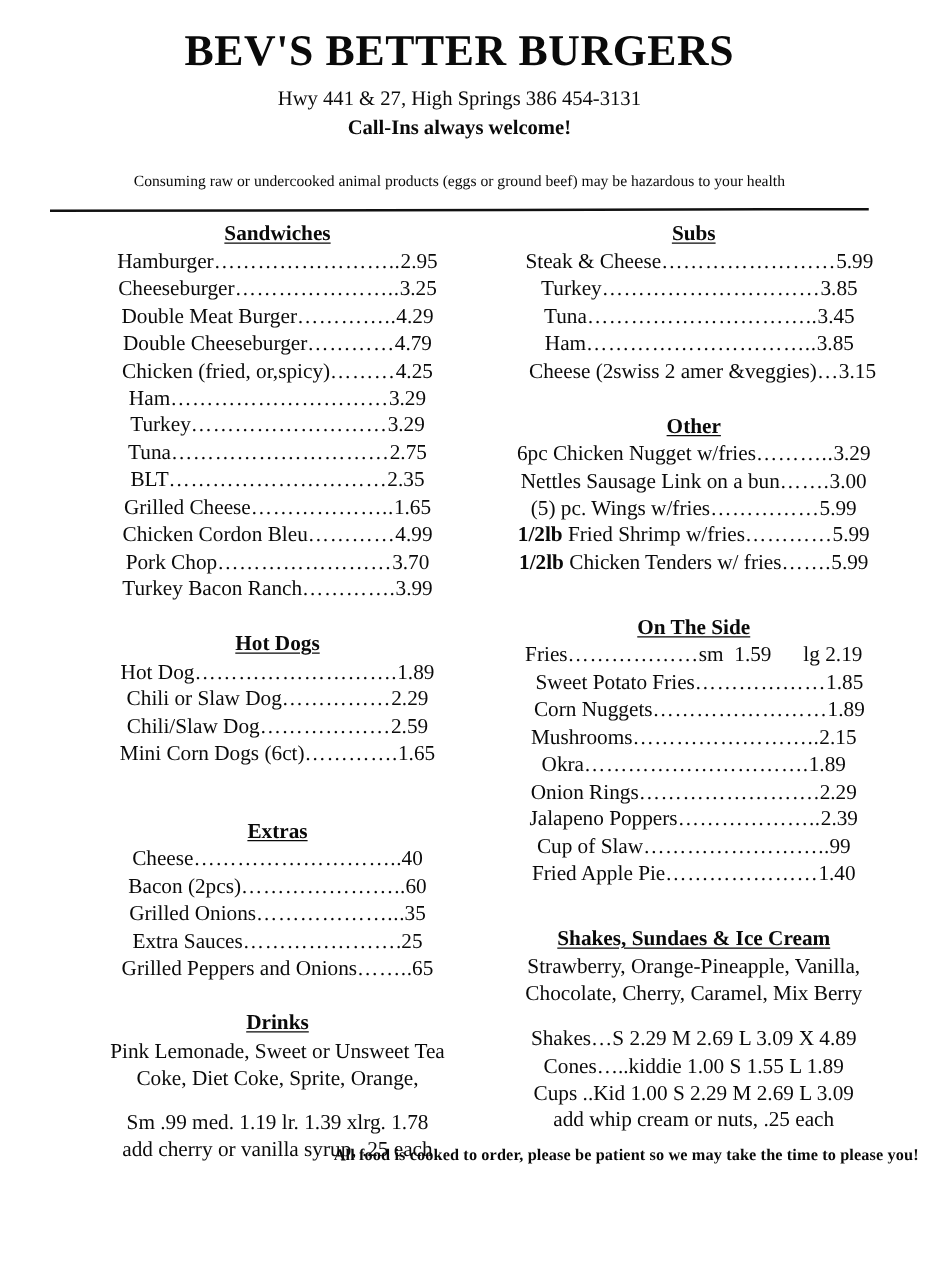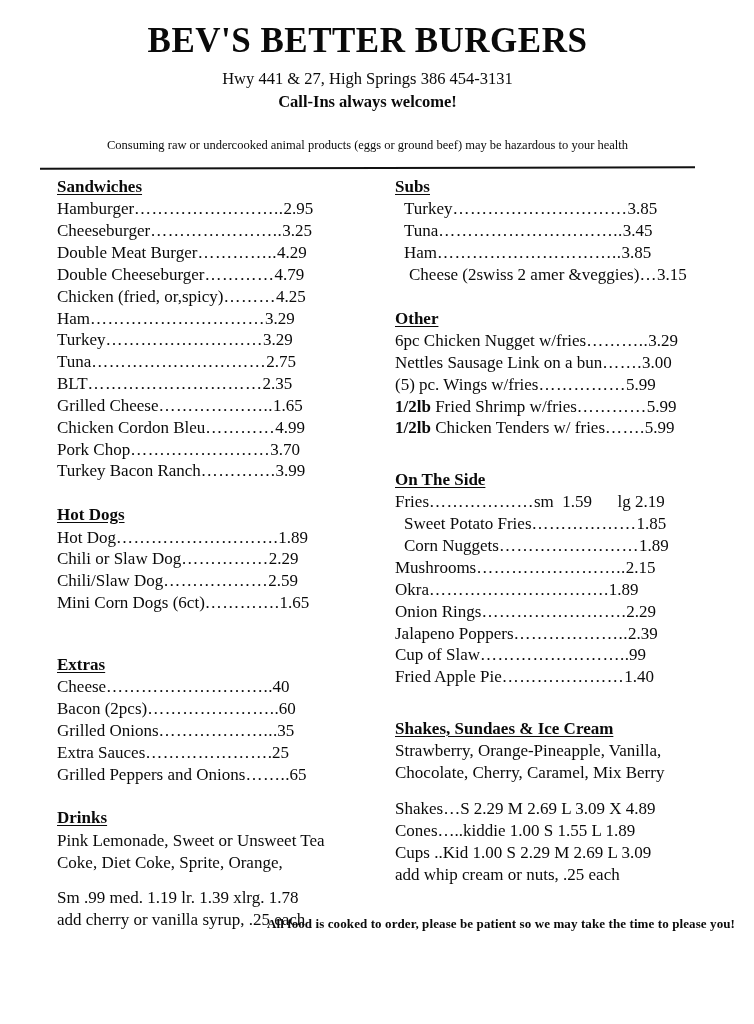--- a/index.html
+++ b/index.html
@@ -74,21 +74,21 @@
   .col-left {
     width: 330px;
     flex: none;
   }
   .col-right {
     width: 320px;
     flex: none;
     margin-left: 8px;
   }
 
-  .section { margin-bottom: 0; }
+  .section { margin-bottom: 0; text-align: center; }
   .sec-head {
     font-size: 17px;
     font-weight: bold;
     text-decoration: underline;
     text-underline-offset: 2px;
     line-height: 1.25;
     margin-bottom: 1px;
     display: inline-block;
   }
 
@@ -201,20 +201,21 @@
         <div class="freeline">add cherry or vanilla syrup,  .25 each</div>
       </div>
 
     </div>
 
     <div class="col-right">
 
       <div class="section">
         <div class="sec-head">Subs</div>
         <ul class="items">
+          <li class="row ind"><span class="nm">Steak &amp; Cheese</span><span class="dots">……………………</span><span class="pr">5.99</span></li>
           <li class="row ind"><span class="nm">Turkey</span><span class="dots">…………………………</span><span class="pr">3.85</span></li>
           <li class="row ind"><span class="nm">Tuna</span><span class="dots">…………………………..</span><span class="pr">3.45</span></li>
           <li class="row ind"><span class="nm">Ham</span><span class="dots">…………………………..</span><span class="pr">3.85</span></li>
           <li class="row ind2"><span class="nm">Cheese (2swiss 2 amer &amp;veggies)</span><span class="dots">…</span><span class="pr">3.15</span></li>
         </ul>
       </div>
 
       <div class="gap-md"></div>
 
       <div class="section">

